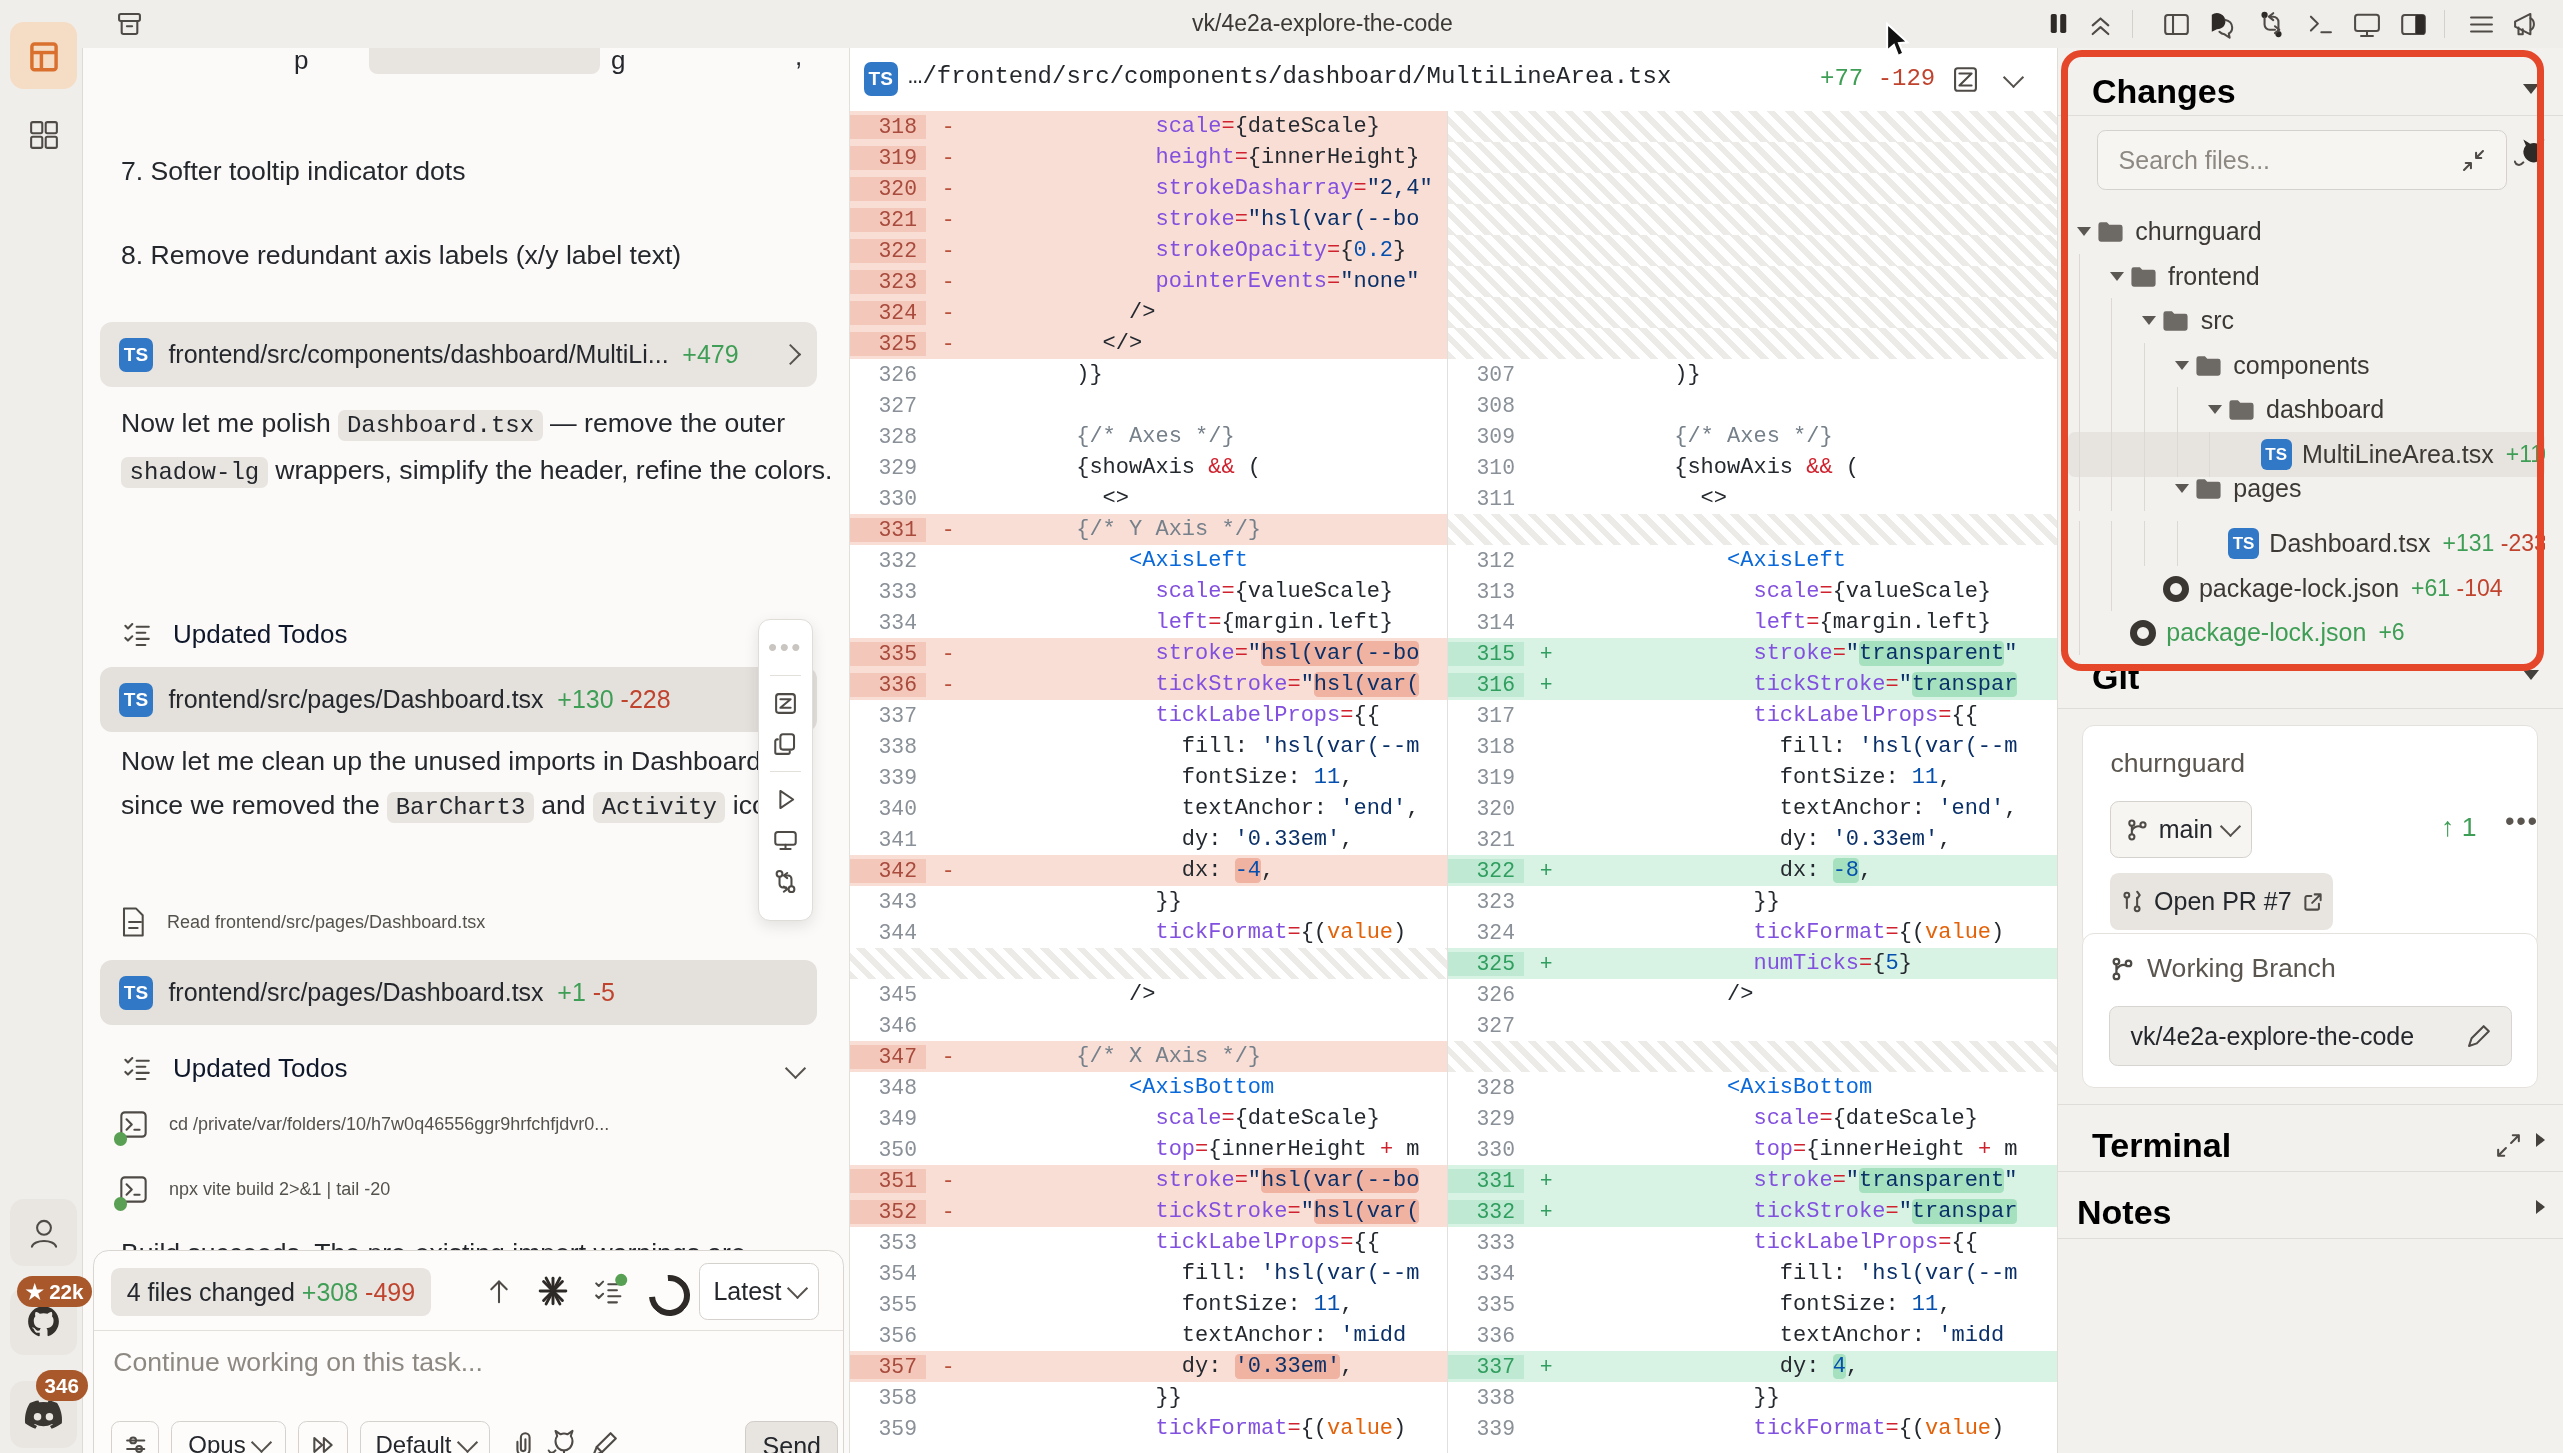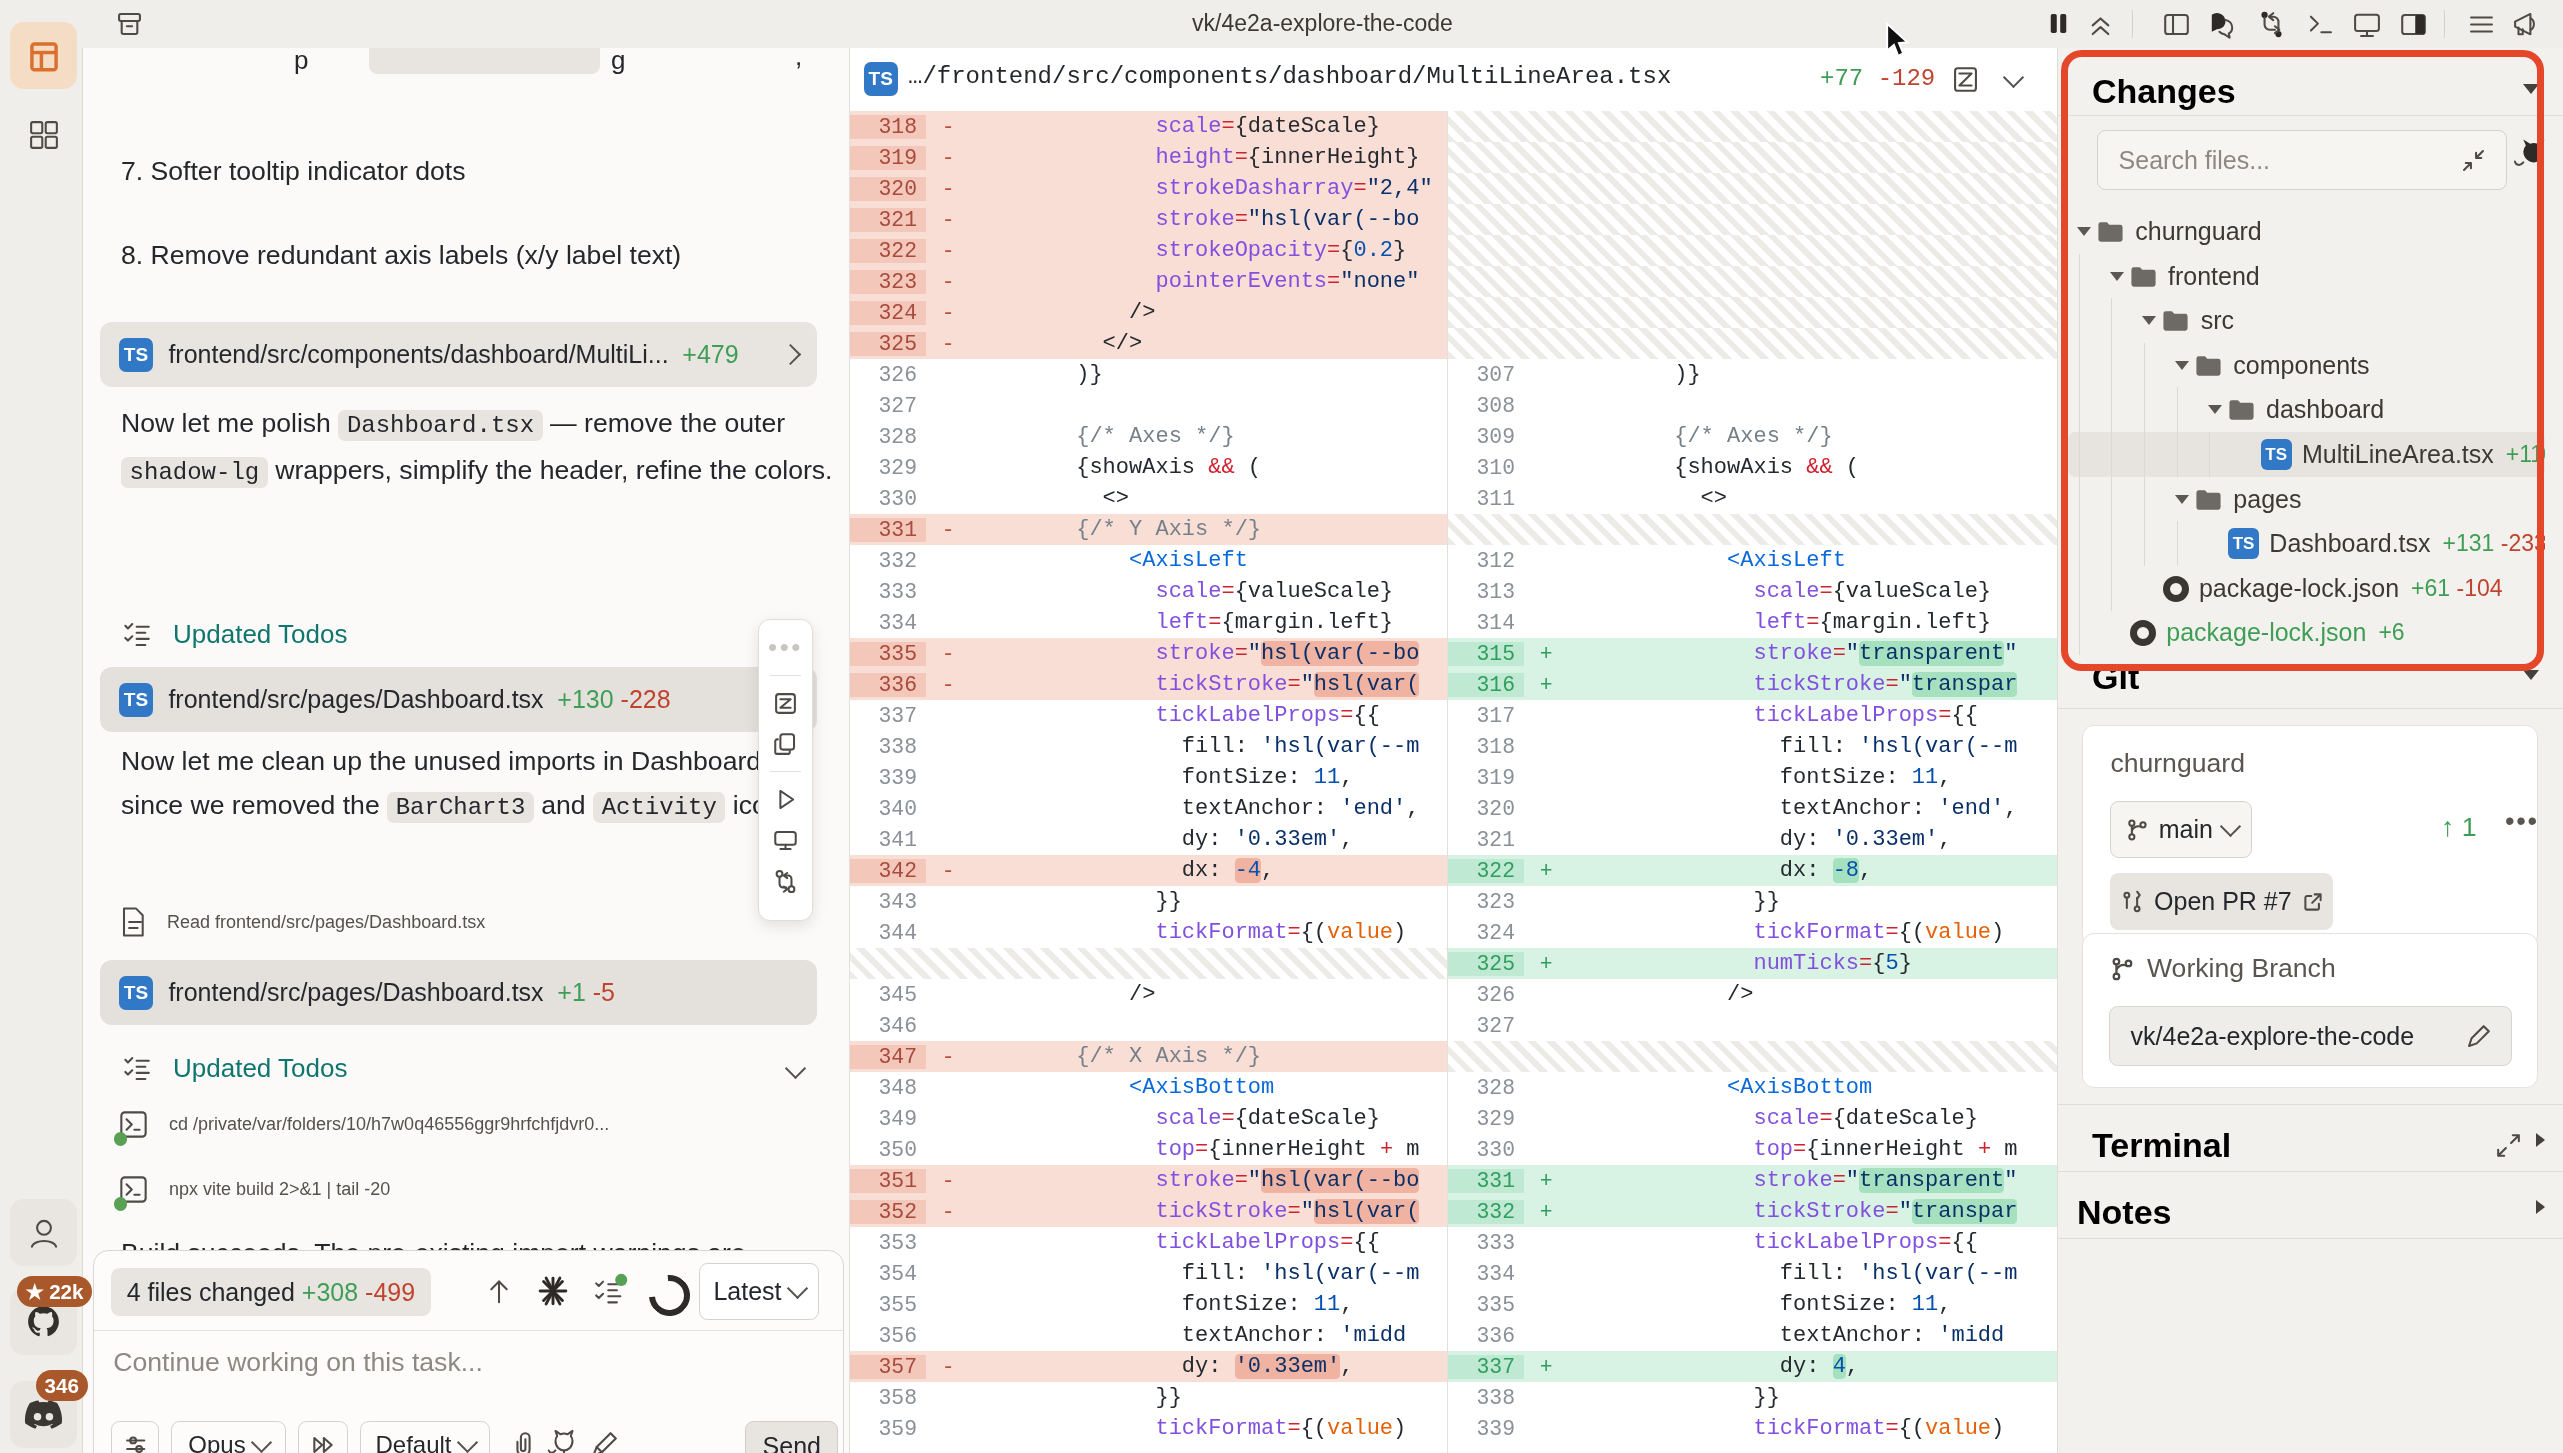--- a/index.html
+++ b/index.html
@@ -25,21 +25,21 @@
   #chat{position:absolute;left:83px;top:48px;width:766px;height:1406px;background:#fbfaf8;border-right:0.9px solid #e3e0db;overflow:hidden;}
   .chat-text{position:absolute;left:38px;width:729px;font-size:26.6px;line-height:44px;color:#24272c;}
   .inline-code{font-family:"Liberation Mono",monospace;font-size:24px;background:#e8e5e1;border-radius:6.9px;padding:1.7px 8.6px;color:#24272c;}
   .file-chip{position:absolute;left:17px;width:717px;height:65px;background:#e8e5e1;border-radius:12px;display:flex;align-items:center;padding:0 19px;box-sizing:border-box;}
   .ts-badge{width:34px;height:34px;border-radius:6.9px;background:#3178c6;color:#fff;font-weight:bold;font-size:19px;display:flex;align-items:center;justify-content:center;flex:none;}
   .chip-path{font-size:25px;color:#24272c;margin-left:15.4px;white-space:nowrap;}
   .plus{color:#3f9e55;} .minus{color:#c0432e;}
   .chip-counts{font-size:25px;margin-left:13.7px;white-space:nowrap;}
   .chip-chev{margin-left:auto;}
   .todo-row{position:absolute;left:38px;width:696px;height:39px;display:flex;align-items:center;}
-  .todo-label{font-size:26px;color:#0f766e;margin-left:19px;}
+  .todo-label{font-size:26px;color:#0f172a;margin-left:19px;}
   .chev{width:13px;height:13px;border-right:2.6px solid #55514c;border-bottom:2.6px solid #55514c;display:inline-block;}
   .chev-down{transform:rotate(45deg);}
   .chev-right{transform:rotate(-45deg);}
   .tool-row{position:absolute;left:34px;display:flex;align-items:center;color:#55524d;font-size:18px;}
   .tool-row .txt{margin-left:19px;white-space:nowrap;}
   
   #float-tb{position:absolute;left:675px;top:571px;width:55px;height:302px;background:#fff;border:0.9px solid #e0ddd8;border-radius:12px;
     box-shadow:0 5.1px 15.4px rgba(0,0,0,.10);display:flex;flex-direction:column;align-items:center;padding-top:6.9px;box-sizing:border-box;z-index:5;}
   #float-tb .sep{width:31px;height:0.9px;background:#e3e0db;margin:6.9px 0;}
   #float-tb .it{height:41px;display:flex;align-items:center;justify-content:center;}
@@ -948,21 +948,21 @@
           <span class="guide"></span>
           <span class="guide"></span>
           <span class="guide"></span>
           <span class="guide"></span>
           <span class="guide"></span>
           <span class="caret-space"></span>
           <span class="tsb-sm">TS</span>
           <span class="tree-label">MultiLineArea.tsx</span>
           <span class="tree-counts"><span class="plus">+110</span> </span>
         </div>
-        <div class="tree-row" style="top: 429px; text-align: right;">
+        <div class="tree-row" style="top: 418px; text-align: right;">
           <span class="guide"></span>
           <span class="guide"></span>
           <span class="guide"></span>
           <span class="caret"></span>
           <span class="folder">
             <svg width="29" height="26" viewBox="0 0 24 20">
               <path d="M2 4a2 2 0 0 1 2-2h5l2 2h9a2 2 0 0 1 2 2v10a2 2 0 0 1-2 2H4a2 2 0 0 1-2-2z" fill="#6d6a65"></path>
             </svg>
           </span>
           <span class="tree-label">pages</span>

